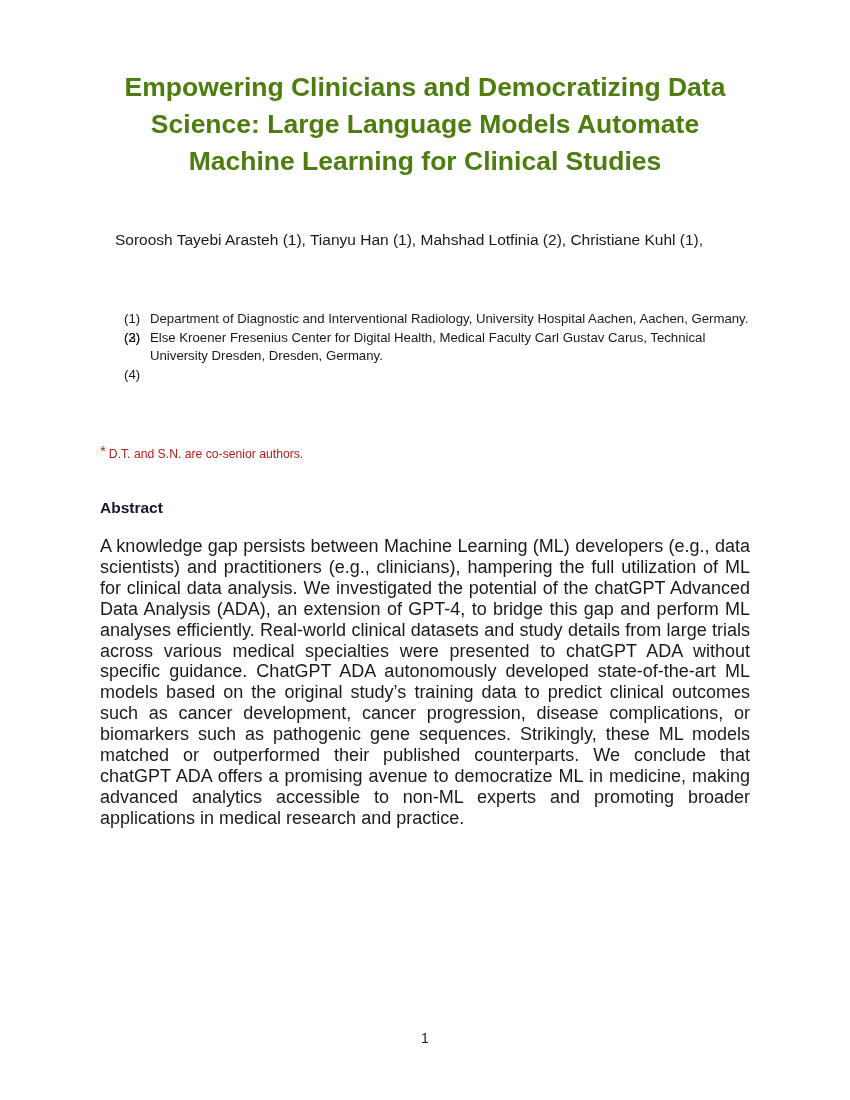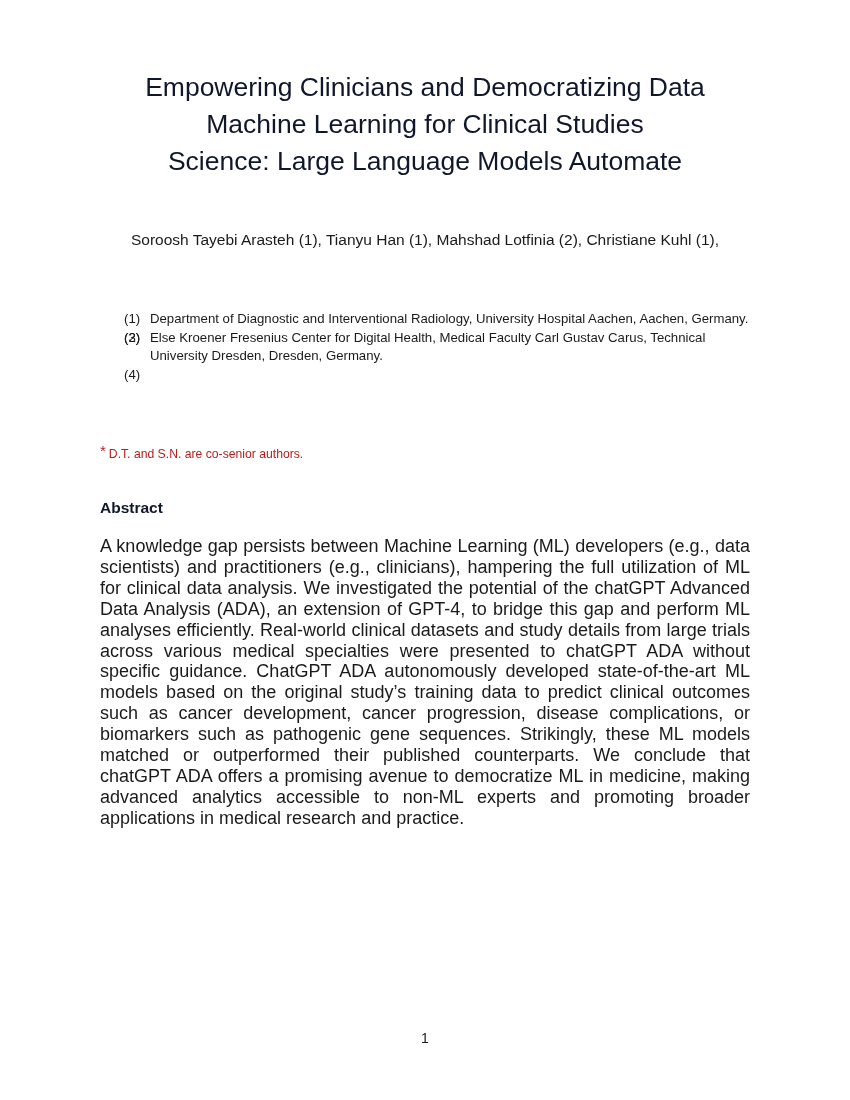--- a/index.html
+++ b/index.html
@@ -2,26 +2,26 @@
 <html><head>
   <meta charset="utf-8">
   <style>
     html, body { margin: 0; padding: 0; background: #ffffff; }
     body {
       width: 850px; height: 1100px; position: relative; overflow: hidden;
       font-family: "Liberation Sans", sans-serif; color: #1a1a1a;
     }
     .title {
       position: absolute; left: 60px; top: 69px; width: 730px;
-      text-align: center; font-weight: normal; font-size: 26.5px; line-height: 37px;
-      color: #0f172a;
+      text-align: center; font-weight: bold; font-size: 26.5px; line-height: 37px;
+      color: #4d7c0f;
     }
     .title span { display: block; }
     .authors {
-      position: absolute; left: 60px; top: 229px; width: 730px;
+      position: absolute; left: 44px; top: 229px; width: 730px;
       text-align: center; font-size: 15.5px; line-height: 22px; color: #1a1a1a;
     }
     .authors span { display: block; }
     .affils {
       position: absolute; left: 124px; top: 310px; width: 640px;
       font-size: 13.2px; line-height: 18.5px; color: #1a1a1a;
     }
     .affil { position: relative; padding-left: 26px; }
     .affil .num { position: absolute; left: 0; top: 0; }
     .cosenior {
@@ -40,22 +40,22 @@
     .page-number {
       position: absolute; left: 0; top: 1030px; width: 850px;
       text-align: center; font-size: 14px; color: #1a1a1a;
     }
   </style>
 </head>
 <body>
 
 <div class="title">
   <span>Empowering Clinicians and Democratizing Data</span>
+  <span>Science: Large Language Models Automate</span>
   <span>Machine Learning for Clinical Studies</span>
-  <span>Science: Large Language Models Automate</span>
 </div>
 
 <div class="authors">
   <span>Soroosh Tayebi Arasteh (1), Tianyu Han (1), Mahshad Lotfinia (2), Christiane Kuhl (1),</span>
 </div>
 
 <div class="affils">
   <div class="affil">
     <span class="num">(1)</span>
     <span>Department of Diagnostic and Interventional Radiology, University Hospital Aachen, Aachen, Germany.</span>

